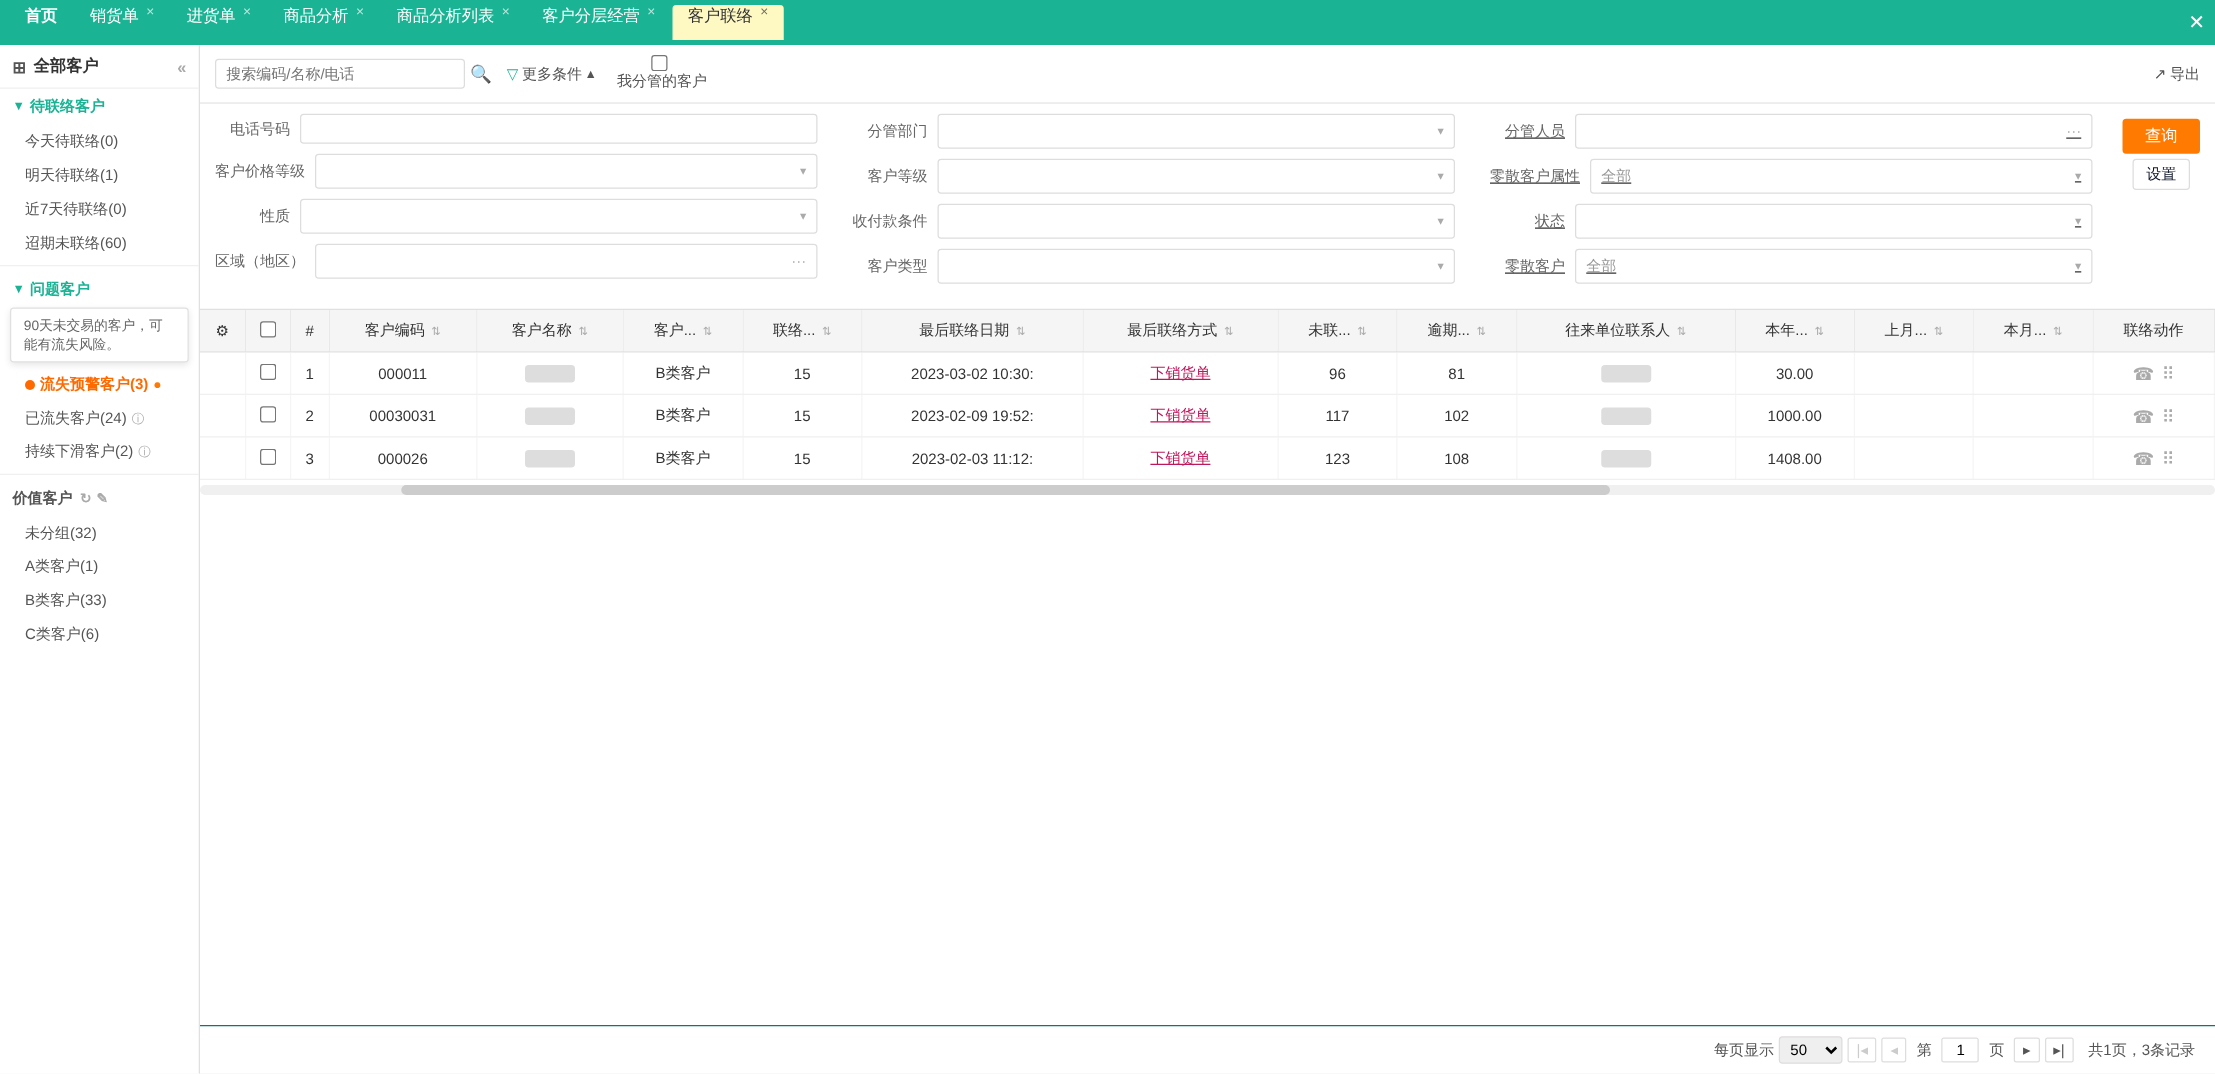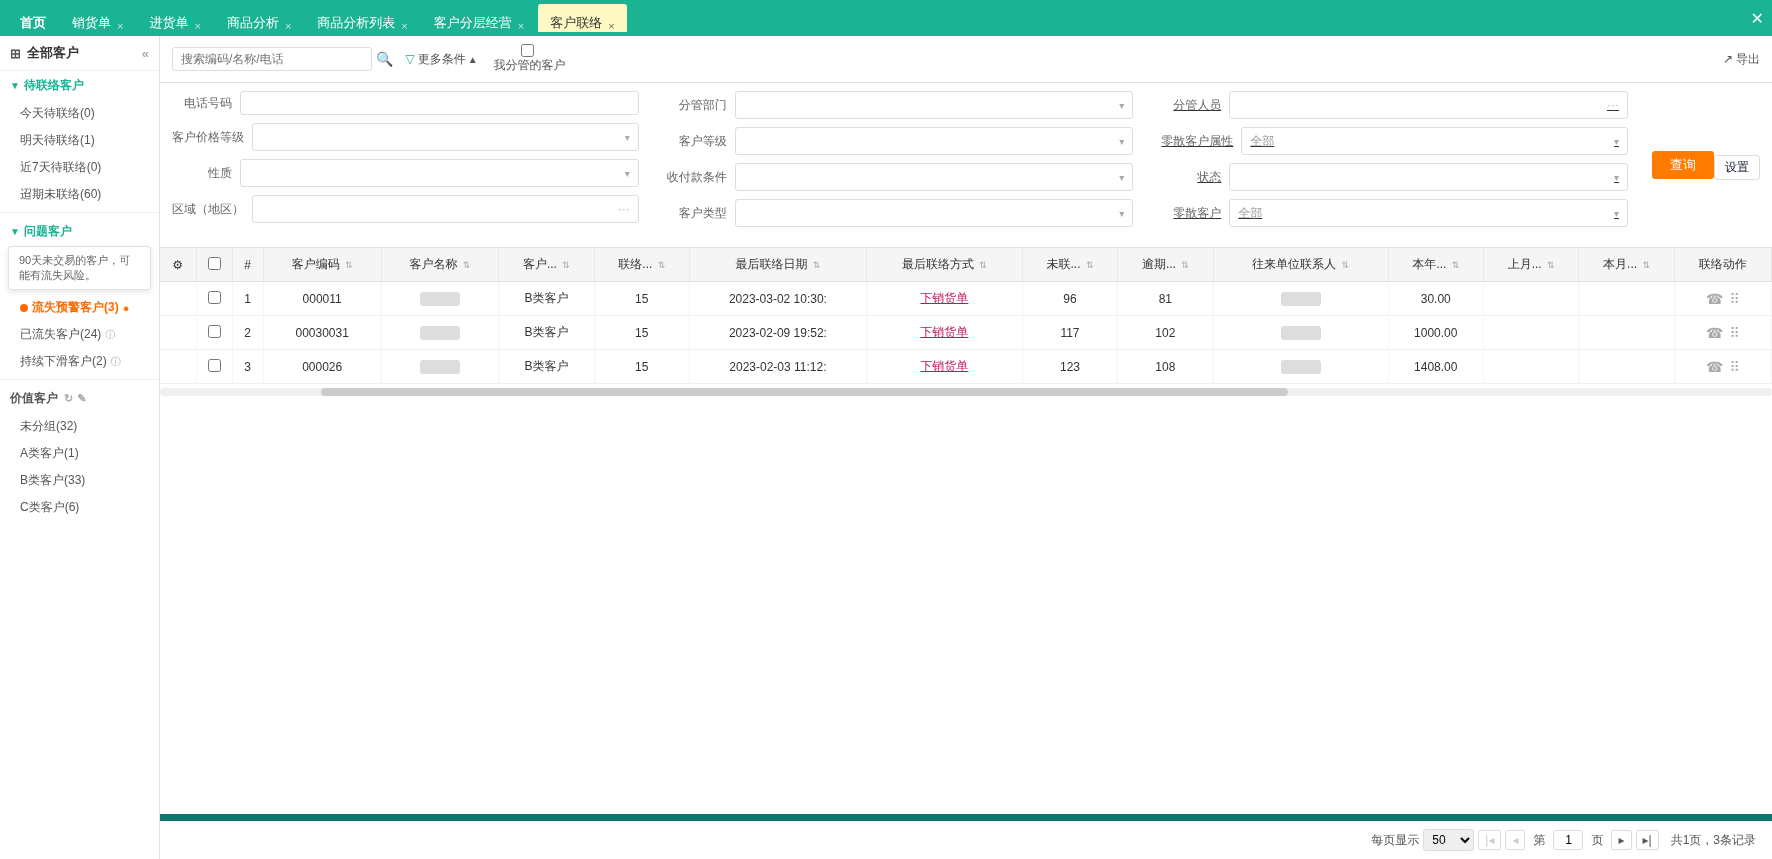--- a/index.html
+++ b/index.html
@@ -1,20 +1,20 @@
 <!DOCTYPE html>
 <html><head>
   <meta charset="utf-8">
   <style>
     * { margin: 0; padding: 0; box-sizing: border-box; }
     body { font-family: 'Microsoft YaHei', Arial, sans-serif; font-size: 12px; background: #f5f5f5; color: #333; width: 1772px; min-height: 859px; overflow: hidden; }
 
     
     .tab-bar { background: #1ab394; display: flex; align-items: center; height: 36px; padding: 0 8px; }
-    .tab-item { display: flex; align-items: flex-end; padding: 0 12px; height: 28px; color: #fff; cursor: pointer; font-size: 13px; border-radius: 3px 3px 0 0; margin-right: 2px; position: relative; white-space: nowrap; }
+    .tab-item { display: flex; align-items: flex-start; padding: 0 12px; height: 28px; color: #fff; cursor: pointer; font-size: 13px; border-radius: 3px 3px 0 0; margin-right: 2px; position: relative; white-space: nowrap; }
     .tab-item.active { background: #fef9c3; color: #333; }
     .tab-item .tab-close { margin-left: 6px; font-size: 11px; cursor: pointer; opacity: 0.7; }
     .tab-item.home { background: transparent; font-weight: bold; }
     .top-close { margin-left: auto; color: #fff; cursor: pointer; font-size: 16px; }
 
     
     .main-layout { display: flex; height: calc(859px - 36px); }
 
     
     .sidebar { width: 160px; background: #fff; border-right: 1px solid #e0e0e0; display: flex; flex-direction: column; overflow-y: auto; flex-shrink: 0; }
@@ -64,21 +64,21 @@
     .data-table { width: 100%; border-collapse: collapse; font-size: 12px; }
     .data-table th { background: #f5f5f5; border-bottom: 1px solid #e0e0e0; border-right: 1px solid #e8e8e8; padding: 8px 6px; font-weight: normal; color: #333; text-align: center; white-space: nowrap; position: sticky; top: 0; z-index: 2; }
     .data-table td { border-bottom: 1px solid #f0f0f0; border-right: 1px solid #f5f5f5; padding: 8px 6px; text-align: center; color: #333; white-space: nowrap; }
     .sort-icon { font-size: 9px; color: #aaa; margin-left: 2px; }
     .link-text { color: #be185d; cursor: pointer; text-decoration: underline; }
     .action-icons { display: flex; align-items: center; justify-content: center; gap: 6px; }
     .action-icon { color: #aaa; cursor: pointer; font-size: 14px; }
     .blurred { background: #ddd; border-radius: 3px; color: transparent; user-select: none; min-width: 40px; display: inline-block; height: 14px; }
 
     
-    .footer { background: #fff; border-top: 7px solid #0f766e; padding: 8px 16px; display: flex; align-items: center; justify-content: flex-end; flex-shrink: 0; font-size: 12px; color: #555; }
+    .footer { background: #fff; border-top: 1px solid #0f766e; padding: 8px 16px; display: flex; align-items: center; justify-content: flex-end; flex-shrink: 0; font-size: 12px; color: #555; }
     .footer-select { border: 1px solid #ddd; border-radius: 3px; padding: 2px 4px; font-size: 12px; margin: 0 4px; }
     .footer-nav { display: flex; align-items: center; gap: 4px; }
     .footer-nav button { border: 1px solid #ddd; background: #fff; border-radius: 2px; padding: 2px 6px; cursor: pointer; font-size: 12px; color: #555; }
     .footer-nav button:disabled { color: #ccc; cursor: default; }
     .footer-page-input { border: 1px solid #ddd; border-radius: 2px; width: 30px; text-align: center; font-size: 12px; padding: 2px; }
 
     
     .scrollbar-track { height: 8px; background: #f0f0f0; border-radius: 4px; margin: 4px 0; position: relative; }
     .scrollbar-thumb { height: 8px; background: #ccc; border-radius: 4px; width: 60%; margin-left: 10%; cursor: pointer; }
 
@@ -340,21 +340,21 @@
             <div class="filter-field">
               <span class="filter-label">零散客户</span>
               <div class="filter-select">
                 <span class="filter-select-text">全部</span>
                 <span class="filter-select-arrow">▾</span>
               </div>
             </div>
           </div>
         </div>
 
-        <div style="display:flex;flex-direction:row;align-items:center;justify-content:flex-start;padding-left:12px;padding-top:4px;">
+        <div style="display:flex;flex-direction:column;align-items:center;justify-content:flex-start;padding-left:12px;padding-top:4px;">
           <button class="query-btn">查询</button>
           <button class="settings-btn">设置</button>
         </div>
       </div>
     </div>
 
     <div class="table-area">
       <table class="data-table">
         <thead>
           <tr>

